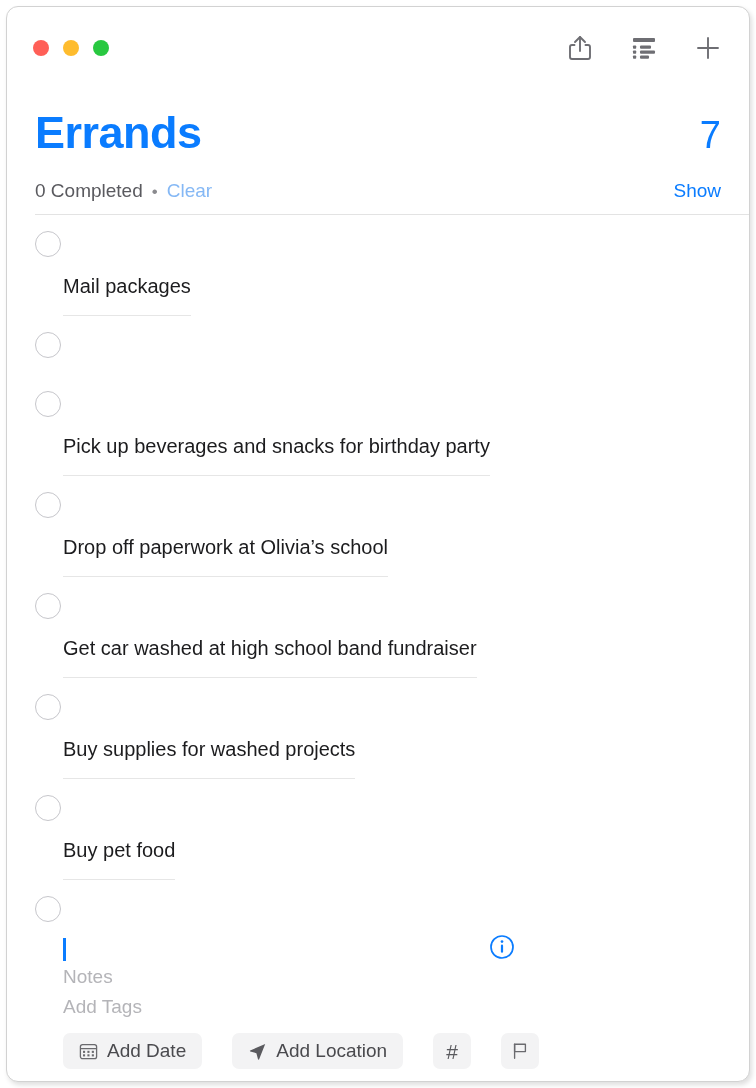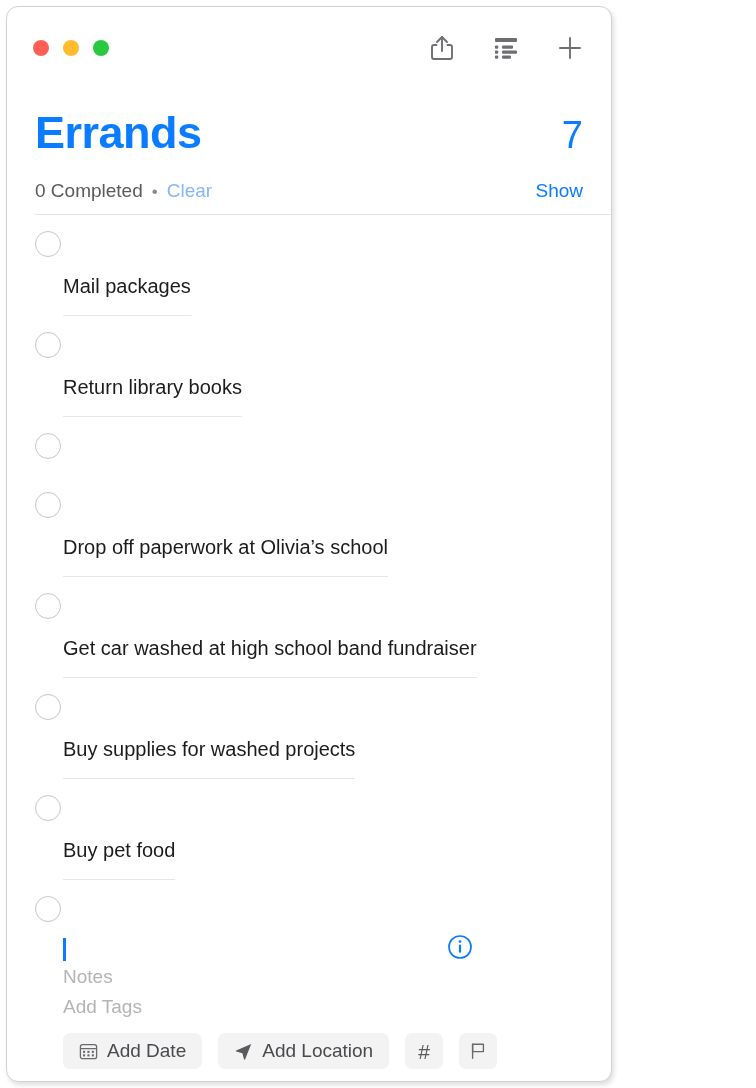--- a/index.html
+++ b/index.html
@@ -11,21 +11,21 @@
     background: #ffffff;
     font-family: "Liberation Sans", "DejaVu Sans", sans-serif;
     -webkit-font-smoothing: antialiased;
   }
 
   
   .window {
     position: absolute;
     left: 6px;
     top: 6px;
-    width: 606px;
+    width: 744px;
     height: 1076px;
     background: #ffffff;
     border: 1px solid #d2d2d2;
     border-radius: 12px;
     box-shadow: 2px 3px 5px rgba(0,0,0,0.13);
     overflow: hidden;
   }
 
   
   .titlebar {
@@ -191,21 +191,21 @@
     cursor: pointer;
   }
   .placeholder {
     font-size: 19px;
     color: #b4b4b8;
     line-height: 1.55;
   }
   .chip-row {
     display: flex;
     align-items: flex-end;
-    gap: 16px;
+    gap: 30px;
     margin-top: 12px;
   }
   .chip {
     display: inline-flex;
     align-items: center;
     gap: 9px;
     height: 36px;
     padding: 0 16px;
     background: #f3f3f4;
     border: none;
@@ -301,27 +301,27 @@
 
     <div class="reminder-row">
       <span class="checkbox"></span>
       <div class="row-body">
         <span class="reminder-title">Mail packages</span>
       </div>
     </div>
 
     <div class="reminder-row">
       <span class="checkbox"></span>
-      <div class="row-body">
-        <span class="reminder-title">Return library books</span>
-      </div>
-    </div>
-
-    <div class="reminder-row">
-      <span class="checkbox"></span>
+    </div>
+
+    <div class="reminder-row">
+      <span class="checkbox"></span>
+      <div class="row-body">
+        <span class="reminder-title">Pick up beverages and snacks for birthday party</span>
+      </div>
     </div>
 
     <div class="reminder-row">
       <span class="checkbox"></span>
       <div class="row-body">
         <span class="reminder-title">Drop off paperwork at Olivia’s school</span>
       </div>
     </div>
 
     <div class="reminder-row">

